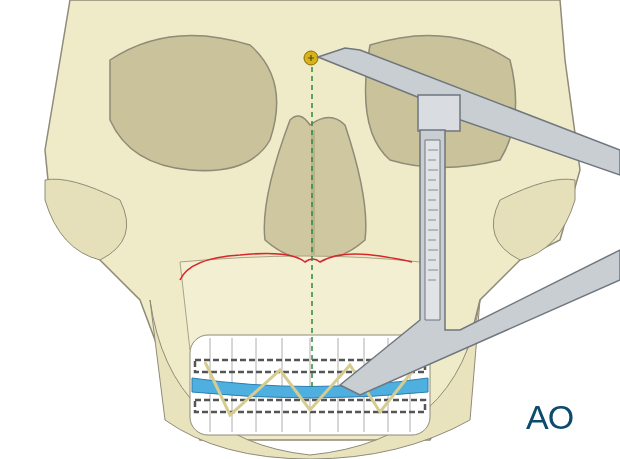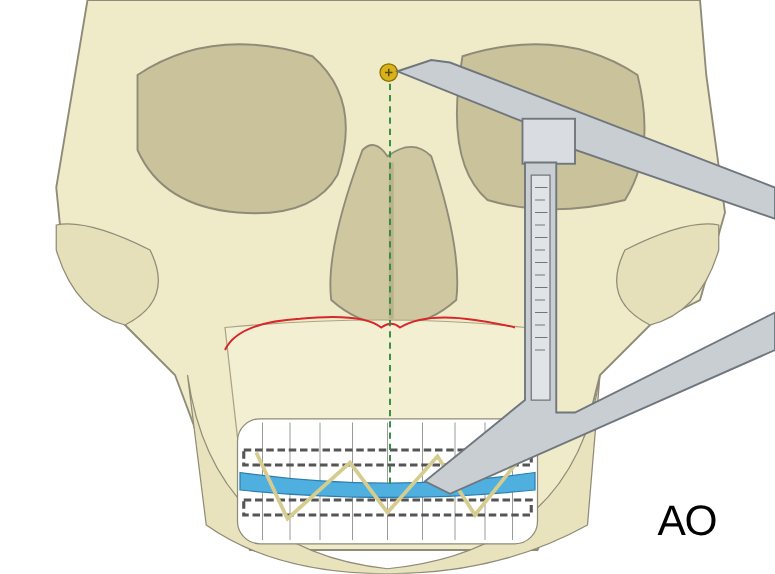--- a/index.html
+++ b/index.html
@@ -75,13 +75,13 @@
       <line x1="428" y1="230" x2="438" y2="230"></line>
         <line x1="428" y1="240" x2="436" y2="240"></line>
       <line x1="428" y1="250" x2="438" y2="250"></line>
         <line x1="428" y1="260" x2="436" y2="260"></line>
       <line x1="428" y1="270" x2="438" y2="270"></line>
         <line x1="428" y1="280" x2="436" y2="280"></line>
     </g>
   </g>
 </svg>
 
-<div class="logo" style="color:#000000;">AO</div>
+<div class="logo" style="color:#0c4a6e;">AO</div>
 
 </body></html>

